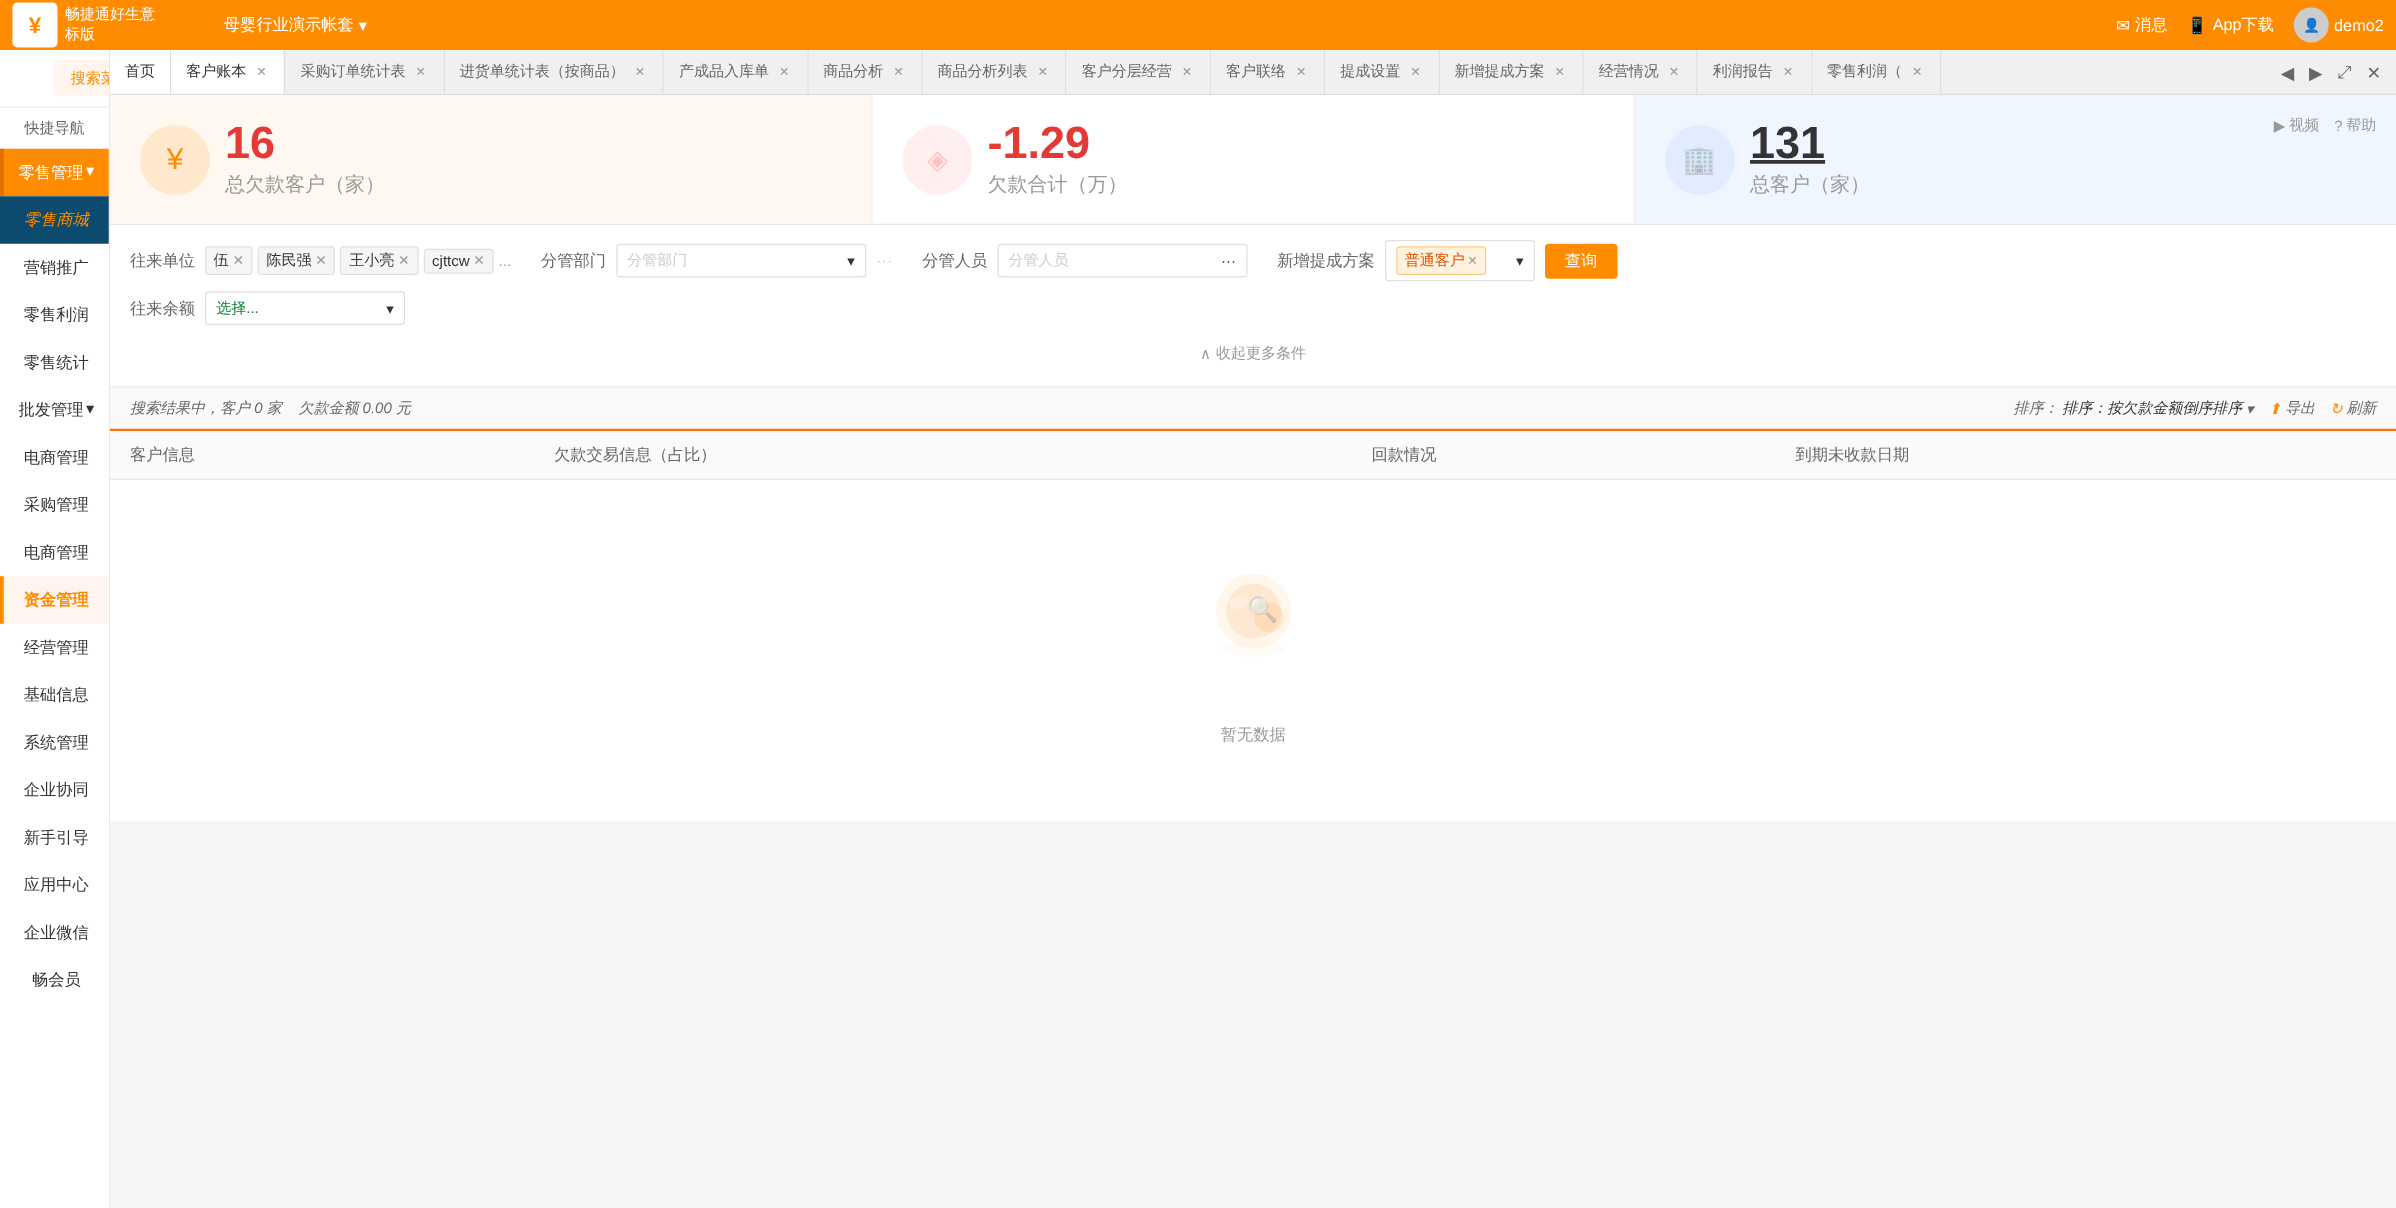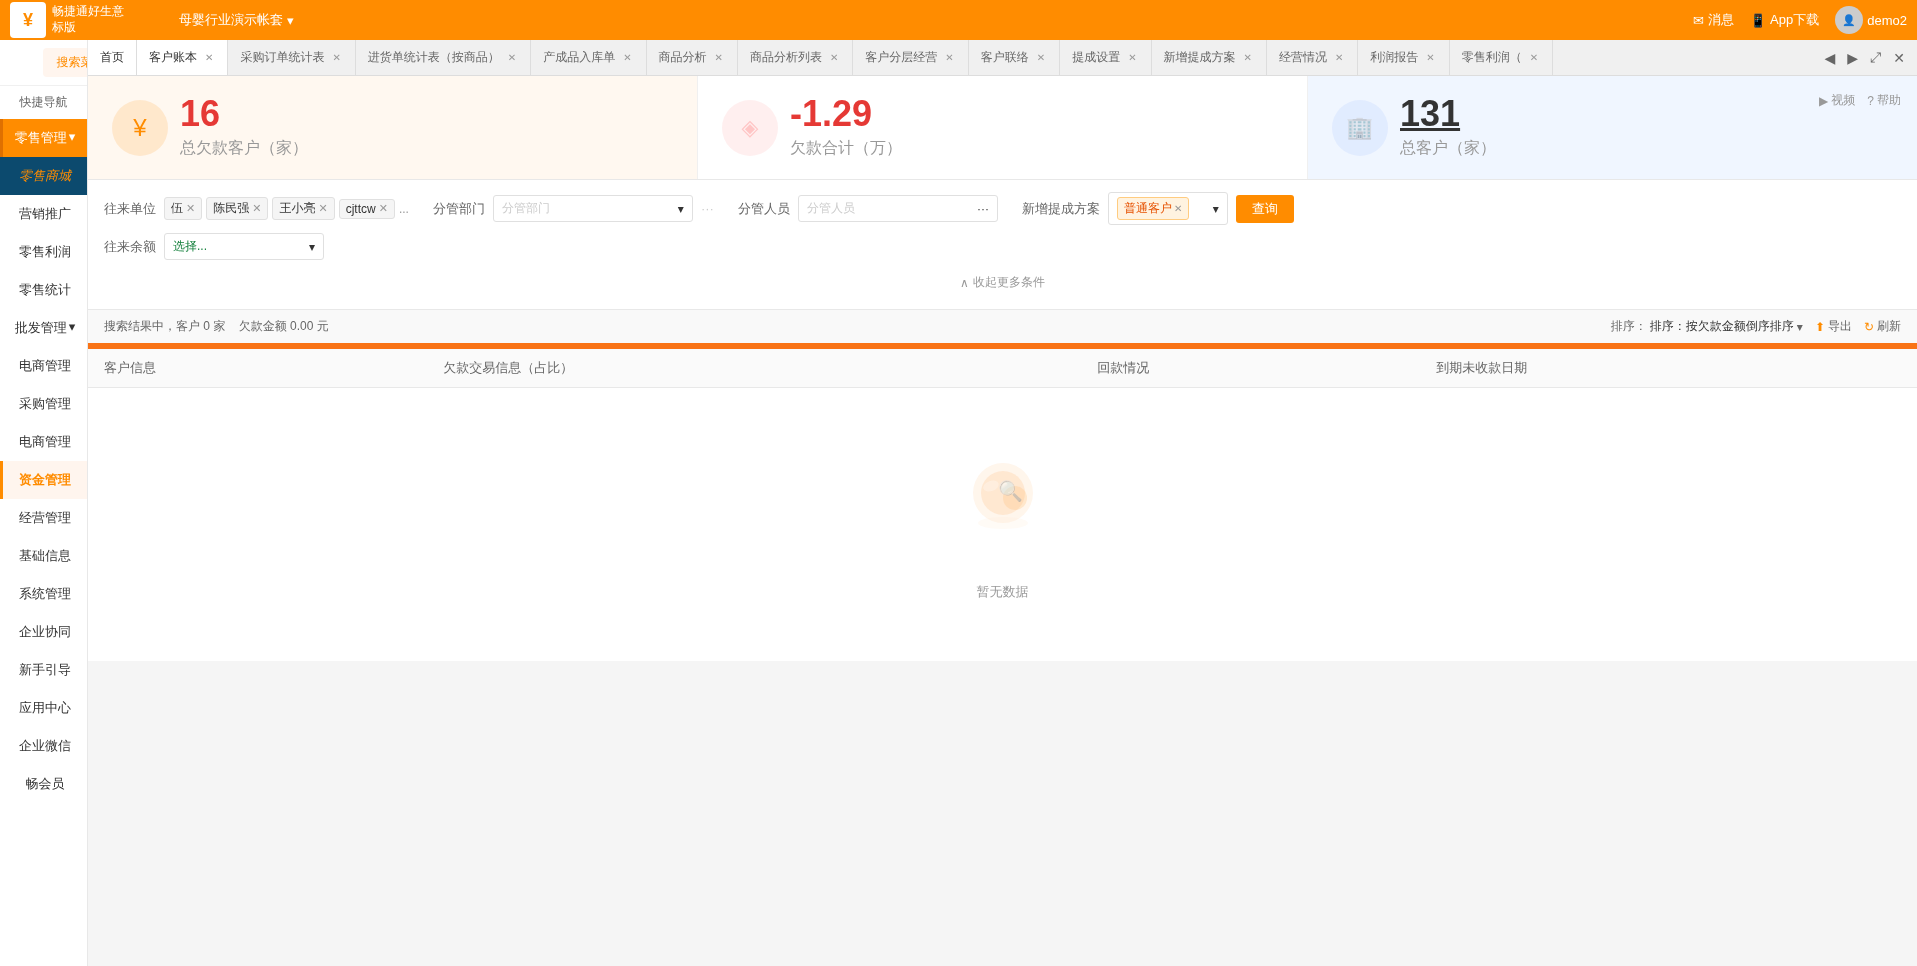--- a/index.html
+++ b/index.html
@@ -63,21 +63,21 @@
     .filter-label { font-size: 13px; color: #666; white-space: nowrap; }
     .filter-tag { display: inline-flex; align-items: center; gap: 3px; background: #f5f5f5; border: 1px solid #e0e0e0; border-radius: 3px; padding: 2px 6px; font-size: 12px; color: #333; }
     .filter-tag .close { color: #999; cursor: pointer; font-size: 11px; }
     .filter-more { color: #999; cursor: pointer; font-size: 12px; }
     .filter-select { display: flex; align-items: center; gap: 4px; border: 1px solid #e0e0e0; border-radius: 3px; padding: 4px 8px; min-width: 120px; cursor: pointer; font-size: 12px; background: #fff; }
     .filter-select-wide { min-width: 200px; }
     .filter-query-btn { background: #ff8c00; color: #fff; border: none; border-radius: 3px; padding: 5px 16px; font-size: 13px; cursor: pointer; }
     .filter-collapse { display: flex; align-items: center; justify-content: center; padding: 6px; color: #999; font-size: 12px; cursor: pointer; gap: 4px; }
 
     
-    .results-bar { background: #f9f9f9; padding: 8px 16px; display: flex; align-items: center; justify-content: space-between; border-bottom: 6px solid #f97316; font-size: 12px; color: #666; }
+    .results-bar { background: #f9f9f9; padding: 8px 16px; display: flex; align-items: center; justify-content: space-between; border-bottom: 2px solid #f97316; font-size: 12px; color: #666; font-style: italic; }
     .results-bar-left { display: flex; gap: 16px; }
     .results-bar-right { display: flex; align-items: center; gap: 12px; }
     .sort-select { display: flex; align-items: center; gap: 3px; cursor: pointer; }
     .action-btn { display: flex; align-items: center; gap: 3px; cursor: pointer; color: #666; }
     .action-btn .icon { color: #ff8c00; }
 
     
     .data-table { width: 100%; background: #fff; border-collapse: collapse; }
     .data-table th { padding: 10px 16px; text-align: left; font-size: 13px; color: #666; font-weight: normal; background: #fafafa; border-bottom: 1px solid #e8e8e8; }
     .data-table td { padding: 12px 16px; border-bottom: 1px solid #f0f0f0; font-size: 13px; }

